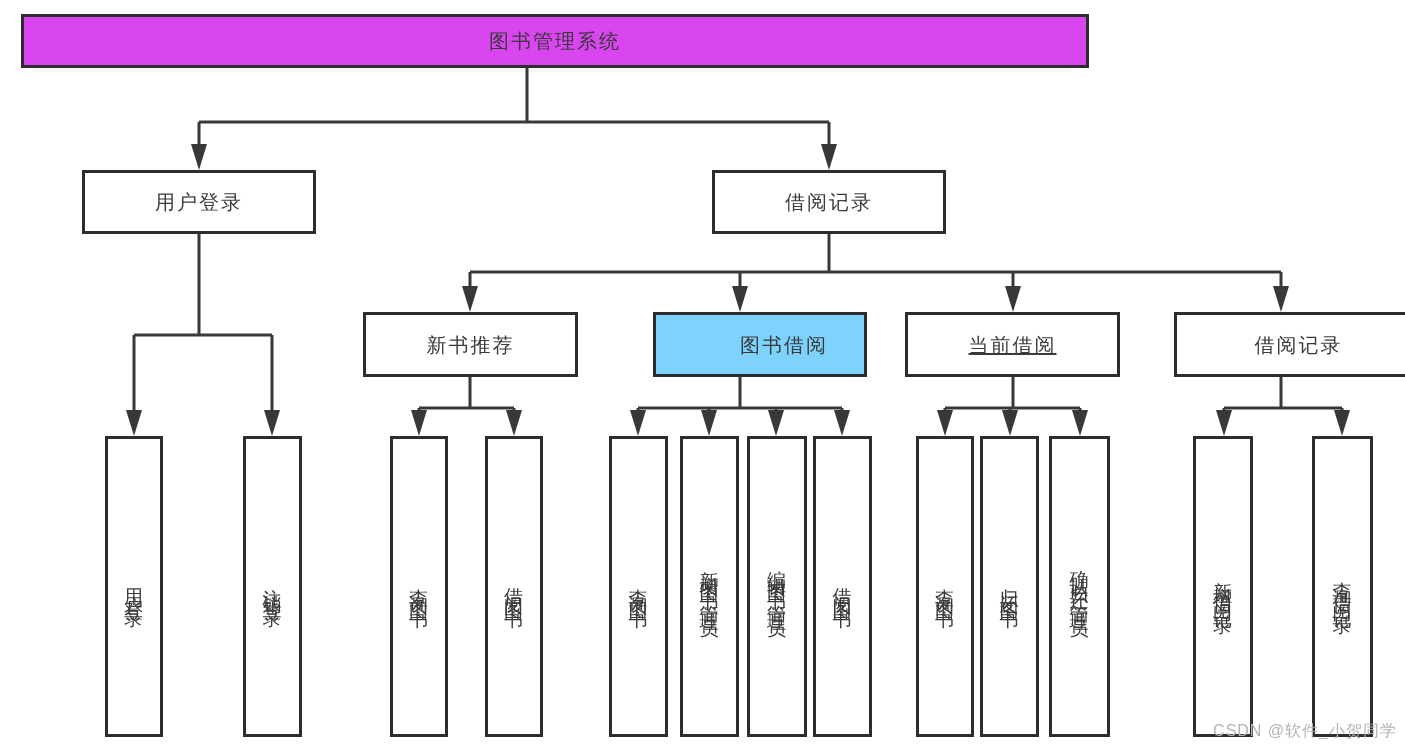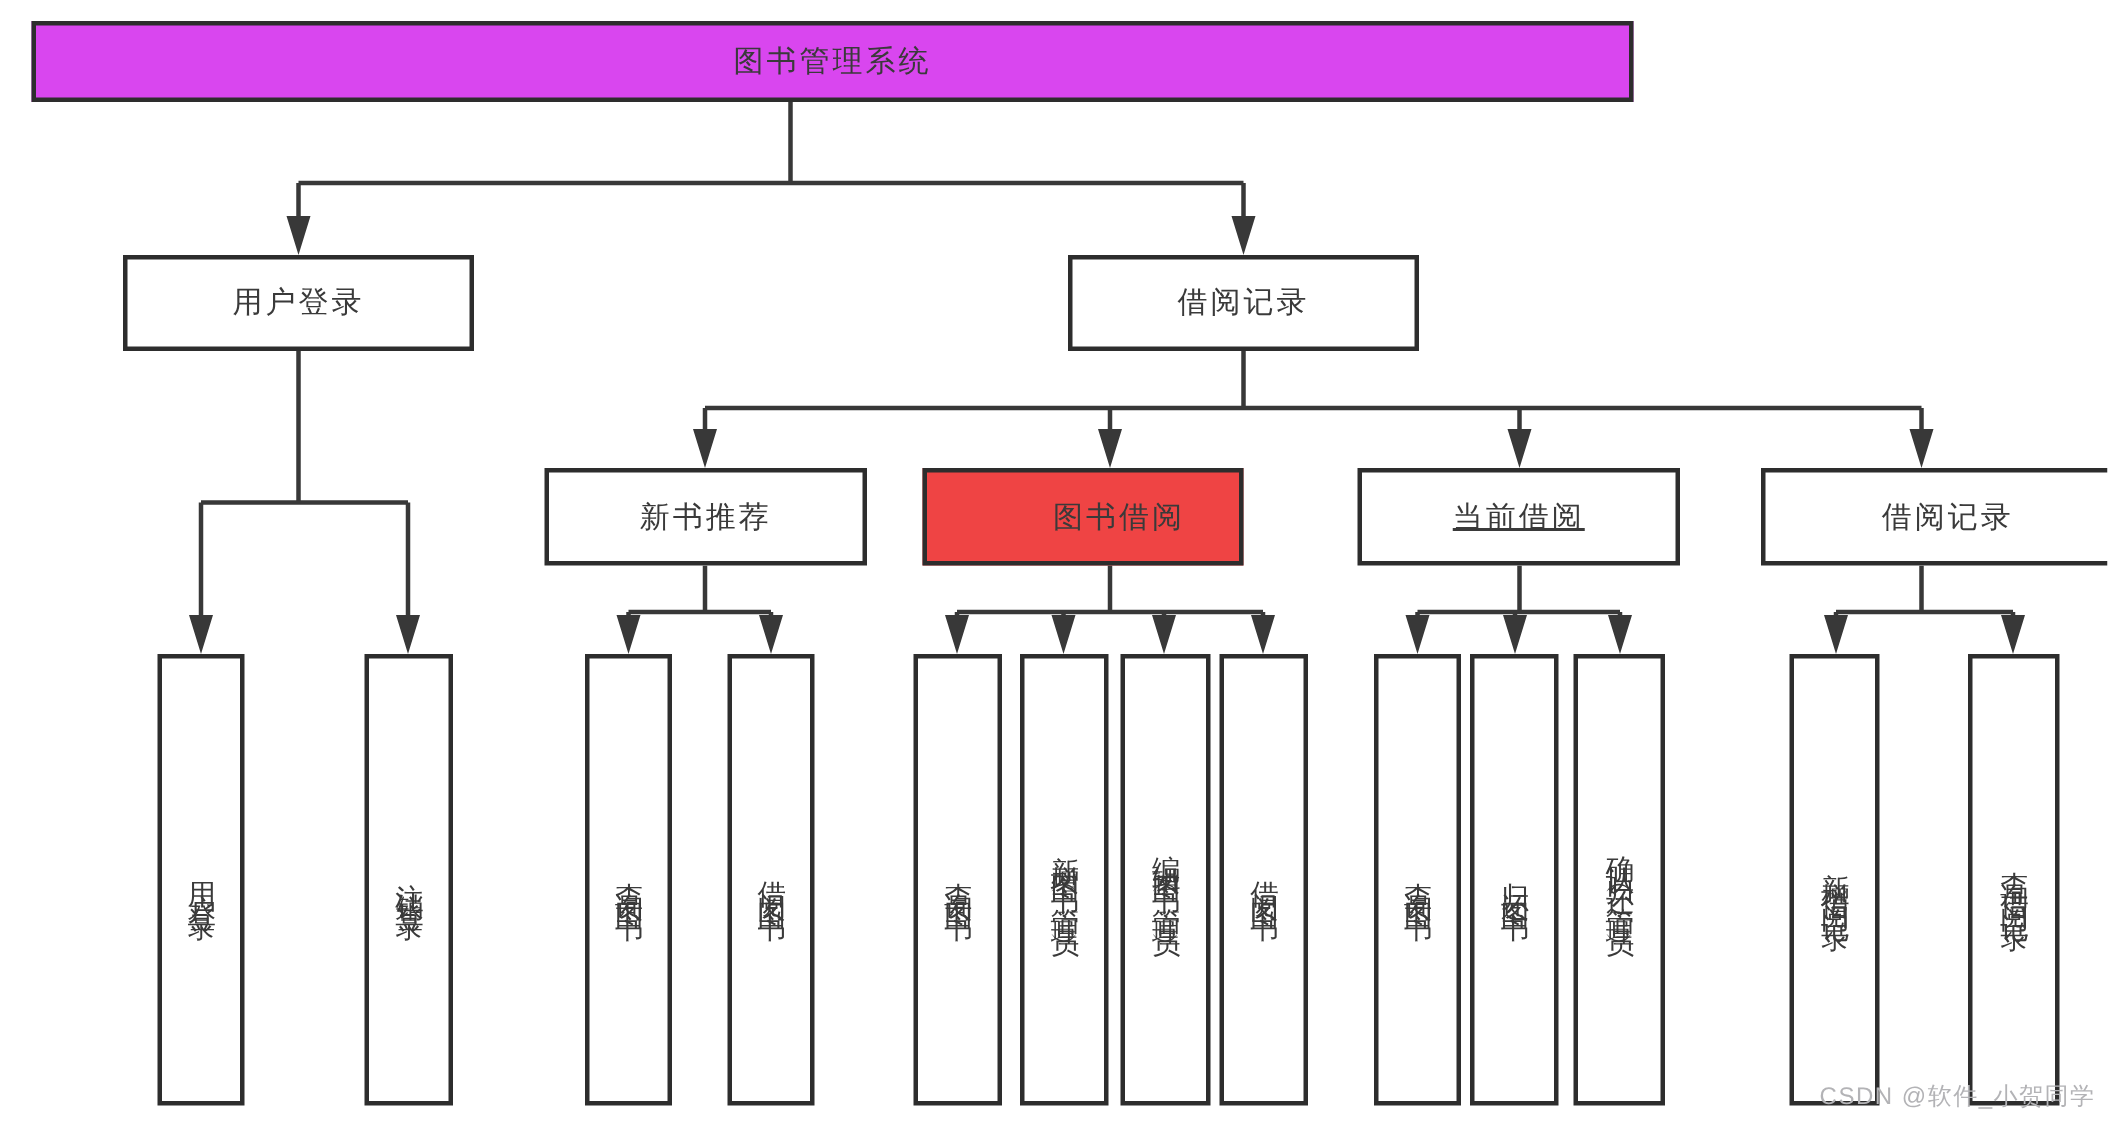--- a/index.html
+++ b/index.html
@@ -101,21 +101,21 @@
       <path class="arrow-head" d="M1216,410 L1232,410 L1224,436 Z M1334,410 L1350,410 L1342,436 Z" style="fill: rgb(56, 56, 56);"></path>
     </g>
   </svg>
 
   <div class="box hbox" style="left: 21px; top: 14px; width: 1068px; height: 54px; border-color: rgb(45, 45, 45); background: #d946ef; color: rgb(58, 58, 58);">图书管理系统</div>
 
   <div class="box hbox" style="left: 82px; top: 170px; width: 234px; height: 64px; border-color: rgb(45, 45, 45); background: rgb(255, 255, 255); color: rgb(58, 58, 58);">用户登录</div>
   <div class="box hbox" style="left: 712px; top: 170px; width: 234px; height: 64px; border-color: rgb(45, 45, 45); background: rgb(255, 255, 255); color: rgb(58, 58, 58);">借阅记录</div>
 
   <div class="box hbox" style="left: 363px; top: 312px; width: 215px; height: 65px; border-color: rgb(45, 45, 45); background: rgb(255, 255, 255); color: rgb(58, 58, 58);">新书推荐</div>
-  <div class="box hbox" style="left: 615px; top: 312px; width: 214px; height: 65px; border-color: rgb(45, 45, 45); background: #ef4444; color: rgb(58, 58, 58); padding-left: 48px;">图书借阅</div>
+  <div class="box hbox" style="left: 653px; top: 312px; width: 214px; height: 65px; border-color: rgb(45, 45, 45); background: #7dd3fc; color: rgb(58, 58, 58); padding-left: 48px;">图书借阅</div>
   <div class="box hbox" style="left: 905px; top: 312px; width: 215px; height: 65px; border-color: rgb(45, 45, 45); background: rgb(255, 255, 255); color: rgb(58, 58, 58); text-decoration: underline;">当前借阅</div>
   <div class="box hbox" style="left: 1174px; top: 312px; width: 249px; height: 65px; border-color: rgb(45, 45, 45); background: rgb(255, 255, 255); color: rgb(58, 58, 58);">借阅记录</div>
 
   <div class="box vbox" style="left: 105px; width: 58px; border-color: rgb(45, 45, 45); background: rgb(255, 255, 255); color: rgb(58, 58, 58);">用户登录</div>
   <div class="box vbox" style="left: 243px; width: 59px; border-color: rgb(45, 45, 45); background: rgb(255, 255, 255); color: rgb(58, 58, 58);">注销登录</div>
 
   <div class="box vbox" style="left: 390px; width: 58px; border-color: rgb(45, 45, 45); background: rgb(255, 255, 255); color: rgb(58, 58, 58);">查询图书</div>
   <div class="box vbox" style="left: 485px; width: 58px; border-color: rgb(45, 45, 45); background: rgb(255, 255, 255); color: rgb(58, 58, 58);">借阅图书</div>
 
   <div class="box vbox" style="left: 609px; width: 59px; border-color: rgb(45, 45, 45); background: rgb(255, 255, 255); color: rgb(58, 58, 58);">查询图书</div>

